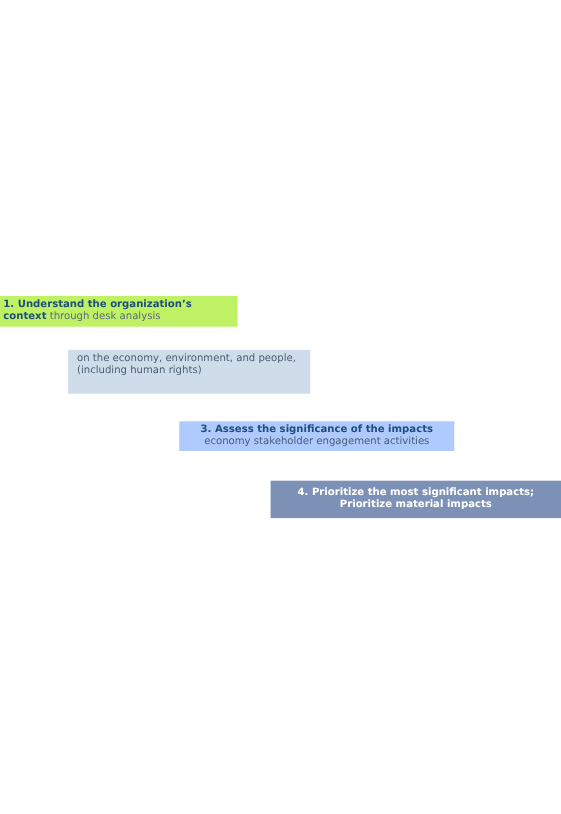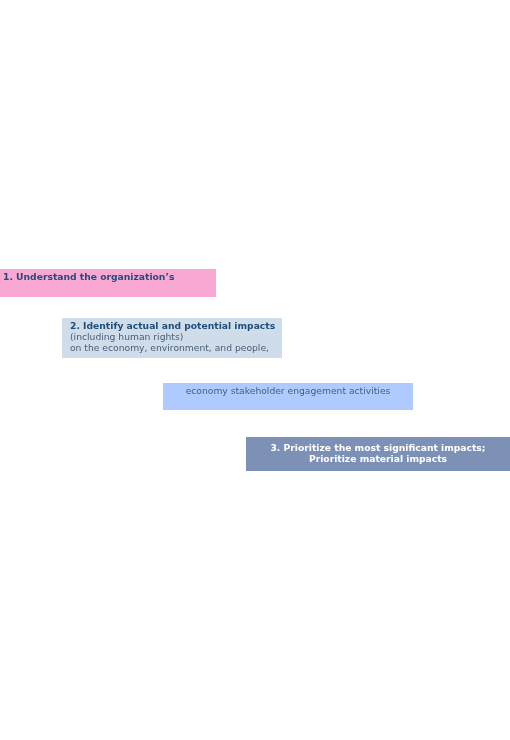--- a/index.html
+++ b/index.html
@@ -37,21 +37,21 @@
   .bold {
     font-weight: bold;
   }
 
   
   .step-1 {
     left: 0px;
     top: 269px;
     width: 216px;
     height: 28px;
-    background: #f9a8d4;
+    background: #bef264;
     padding: 3px 4px 3px 3px;
     font-size: 9.2px;
     text-align: left;
     color: #5d6b7b;
   }
   .step-1 .bold {
     color: #1f4e79;
   }
 
   
@@ -102,30 +102,31 @@
     color: #ffffff;
   }
 </style>
 </head>
 <body>
 
 <div id="diagram">
 
   <div class="step step-1">
     <span class="step-line bold">1. Understand the organization’s</span>
+    <span class="step-line"><span class="bold">context</span><span> through desk analysis</span></span>
   </div>
 
   <div class="step step-2">
-    <span class="step-line bold">2. Identify actual and potential impacts</span>
+    <span class="step-line">on the economy, environment, and people,</span>
     <span class="step-line">(including human rights)</span>
-    <span class="step-line">on the economy, environment, and people,</span>
   </div>
 
   <div class="step step-3">
+    <span class="step-line bold">3. Assess the significance of the impacts</span>
     <span class="step-line">economy stakeholder engagement activities</span>
   </div>
 
   <div class="step step-4">
-    <span class="step-line bold">3. Prioritize the most significant impacts;</span>
+    <span class="step-line bold">4. Prioritize the most significant impacts;</span>
     <span class="step-line bold">Prioritize material impacts</span>
   </div>
 
 </div>
 
 </body></html>

